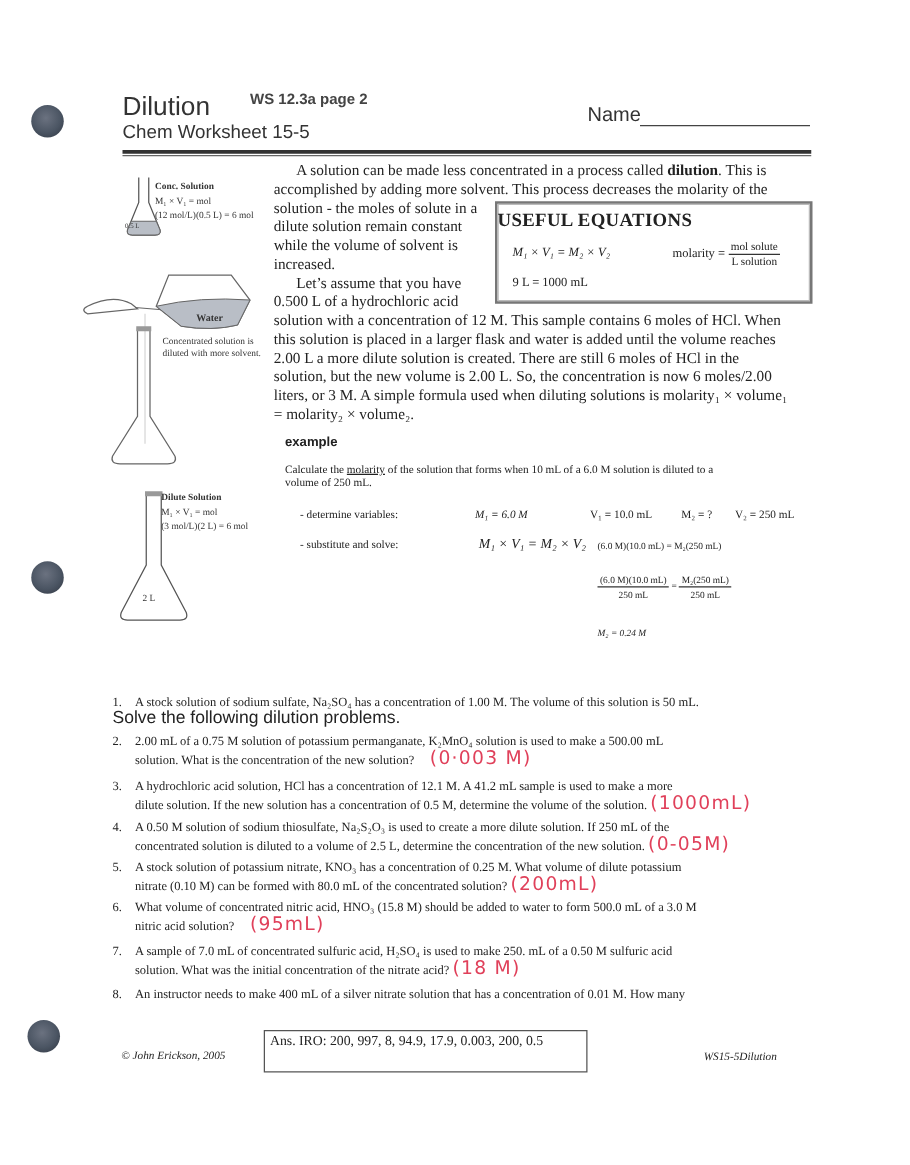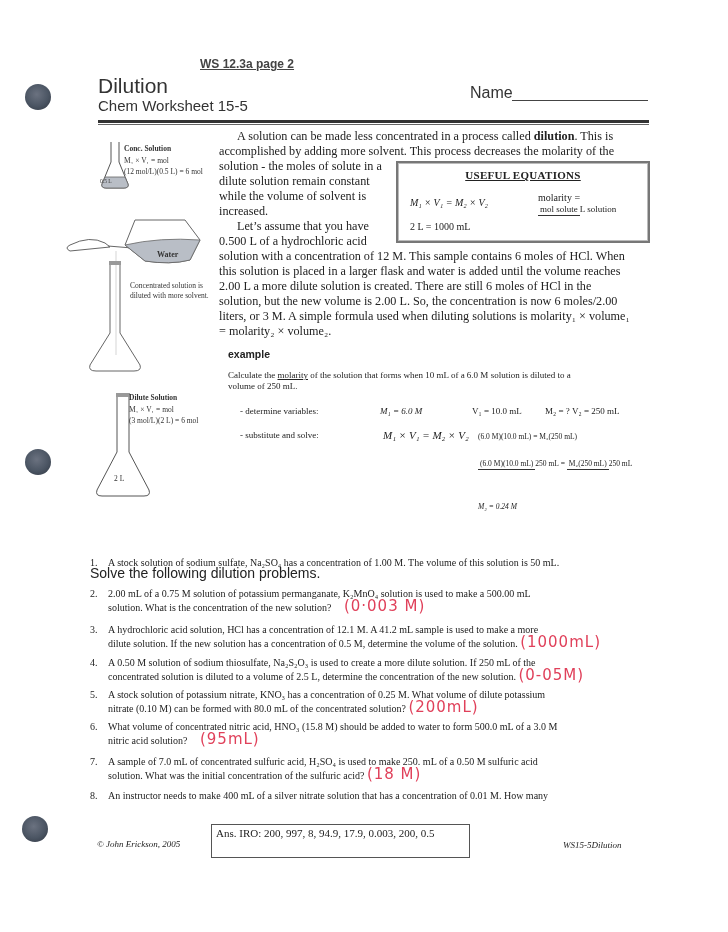--- a/index.html
+++ b/index.html
@@ -3,33 +3,33 @@
 <meta charset="utf-8">
 <style>
   html, body { margin:0; padding:0; }
   body { width:728px; height:932px; background:#fff; position:relative; overflow:hidden;
          font-family:"Liberation Serif", serif; color:#222; }
   .abs { position:absolute; }
   .sans { font-family:"Liberation Sans", sans-serif; }
   .hole { position:absolute; width:26px; height:26px; border-radius:50%;
           background:radial-gradient(circle at 45% 40%, #6b7280 0%, #4b5563 55%, #2f3540 100%); }
   .hdr-title { left:98px; top:74px; font-size:21px; color:#333; }
-  .hdr-ws { left:200px; top:57px; font-size:12px; font-weight:bold; color:#444;text-decoration:underline; }
+  .hdr-ws { left:200px; top:72px; font-size:12px; font-weight:bold; color:#444; }
   .hdr-sub { left:98px; top:97px; font-size:15px; color:#333; }
   .hdr-name { left:470px; top:84px; font-size:16px; color:#333; }
   .name-line { left:512px; top:100px; width:136px; border-bottom:1px solid #444; }
   .rule { left:98px; top:120px; width:551px; height:3px; background:#333; }
   .rule2 { left:98px; top:124px; width:551px; height:1px; background:#666; }
   .para { font-size:12.2px; line-height:15.2px; color:#222; }
   .small { font-size:7.5px; line-height:9.5px; color:#333; }
   .smb { font-weight:bold; }
   .eqbox { left:396px; top:161px; width:250px; height:78px; border:2px solid #777; box-shadow: inset 0 0 0 1px #bbb; background:#fff; }
-  .eq-title { position:absolute; left:0; width:100%; top:6px; text-align:center; font-size:11px; font-weight:bold; text-decoration:underline; letter-spacing:0.3px; }
+  .eq-title { position:absolute; left:0; width:100%; top:6px; font-size:15px; font-weight:bold; letter-spacing:0.3px; }
   .eq-row { position:absolute; font-size:10px; }
-  .frac { display:inline-flex; flex-direction:row; vertical-align:middle; font-size:9px; line-height:11px; }
+  .frac { display:inline-flex; flex-direction:column; align-items:center; vertical-align:middle; font-size:9px; line-height:11px; }
   .frac .num { border-bottom:1px solid #333; padding:0 2px; }
   .ex-title { left:228px; top:348px; font-size:10.5px; font-weight:bold; }
   .ex-text { left:228px; top:370px; width:430px; font-size:9px; line-height:11px; }
   .ex-row { font-size:9px; }
   .solve-title { left:90px; top:565px; font-size:14px; font-weight:normal; }
   .q { position:absolute; left:90px; width:570px; font-size:10px; line-height:12px; }
   .q .n { position:absolute; left:0; }
   .q .t { position:absolute; left:18px; width:560px; }
   .hand { font-family:"DejaVu Sans", sans-serif; color:#e0405a; font-size:15px; letter-spacing:1px; }
   .ansbox { left:211px; top:824px; width:259px; height:34px; border:1px solid #555; font-size:11px; line-height:15px; padding:1px 4px; box-sizing:border-box; }
@@ -63,21 +63,21 @@
 <svg class="abs" style="left:60px;top:215px;" width="160" height="160" viewBox="0 0 160 160">
   <path d="M10 30 Q30 20 45 28 L50 32 L10 36 Q4 33 10 30 Z" fill="none" stroke="#666" stroke-width="1"></path>
   <path d="M48 31 L72 33" stroke="#666" stroke-width="1"></path>
   <path d="M65 30 L75 5 L125 5 L140 25 L130 45 Q110 50 85 46 Z" fill="none" stroke="#666" stroke-width="1"></path>
   <path d="M65 30 Q100 22 140 25 L130 45 Q110 50 85 46 Z" fill="#b9bec6" stroke="#666" stroke-width="0.8"></path>
   <line x1="56" y1="36" x2="56" y2="140" stroke="#bbb" stroke-width="0.6"></line>
   <path d="M50 48 L60 48 L60 118 L80 150 Q82 156 74 156 L36 156 Q28 156 30 150 L50 118 Z" fill="none" stroke="#666" stroke-width="1"></path>
   <rect x="49" y="46" width="12" height="4" fill="#999"></rect>
 </svg>
 <div class="abs small smb" style="left:157px;top:250px;font-size:8px;">Water</div>
-<div class="abs small" style="left:130px;top:281px;width:82px;">Concentrated solution is diluted with more solvent.</div>
+<div class="abs small" style="left:130px;top:268px;width:82px;">Concentrated solution is diluted with more solvent.</div>
 
 <svg class="abs" style="left:93px;top:392px;" width="60" height="108" viewBox="0 0 60 108">
   <path d="M24 2 L24 60 L4 98 Q2 104 9 104 L51 104 Q58 104 56 98 L36 60 L36 2" fill="none" stroke="#555" stroke-width="1"></path>
   <rect x="23" y="1" width="14" height="4" fill="#999"></rect>
 </svg>
 <div class="abs small" style="left:114px;top:474px;">2 L</div>
 <div class="abs small smb" style="left:129px;top:393px;">Dilute Solution</div>
 <div class="abs small" style="left:129px;top:405px;">M₁ × V₁ = mol</div>
 <div class="abs small" style="left:129px;top:416px;">(3 mol/L)(2 L) = 6 mol</div>
 
@@ -99,30 +99,30 @@
 <div class="abs eqbox">
   <div class="eq-title">USEFUL EQUATIONS</div>
   <div class="eq-row" style="left:12px;top:34px;font-style:italic;">M₁ × V₁ = M₂ × V₂</div>
   <div class="eq-row" style="left:140px;top:29px;">
     <span>molarity =</span>
     <span class="frac">
         <span class="num">mol solute</span>
         <span>L solution</span>
       </span>
   </div>
-  <div class="eq-row" style="left:12px;top:58px;">2 L = 1000 mL</div>
+  <div class="eq-row" style="left:12px;top:58px;">9 L = 1000 mL</div>
 </div>
 
 <div class="abs ex-title sans">example</div>
 <div class="abs ex-text"><span>Calculate the </span><u>molarity</u><span> of the solution that forms when 10 mL of a 6.0 M solution is diluted to a</span><br><span>volume of 250 mL.</span></div>
 <div class="abs ex-row" style="left:240px;top:406px;">- determine variables:</div>
 <div class="abs ex-row" style="left:380px;top:406px;font-style:italic;">M₁ = 6.0 M</div>
 <div class="abs ex-row" style="left:472px;top:406px;">V₁ = 10.0 mL</div>
 <div class="abs ex-row" style="left:545px;top:406px;">M₂ = ?</div>
-<div class="abs ex-row" style="left:572px;top:406px;">V₂ = 250 mL</div>
+<div class="abs ex-row" style="left:588px;top:406px;">V₂ = 250 mL</div>
 <div class="abs ex-row" style="left:240px;top:430px;">- substitute and solve:</div>
 <div class="abs ex-row" style="left:383px;top:429px;font-size:11px;font-style:italic;">M₁ × V₁ = M₂ × V₂</div>
 <div class="abs ex-row" style="left:478px;top:432px;font-size:7.5px;">(6.0 M)(10.0 mL) = M₂(250 mL)</div>
 <div class="abs ex-row" style="left:478px;top:458px;font-size:7.5px;">
   <span class="frac" style="font-size:7.5px;">
       <span class="num">(6.0 M)(10.0 mL)</span>
       <span>250 mL</span>
     </span>
   <span> = </span>
   <span class="frac" style="font-size:7.5px;">
@@ -172,21 +172,21 @@
   <span class="n">6.</span>
   <div class="t">
       <div>What volume of concentrated nitric acid, HNO₃ (15.8 M) should be added to water to form 500.0 mL of a 3.0 M</div>
       <div><span>nitric acid solution?</span> &nbsp;&nbsp;&nbsp;&nbsp;<span class="hand">(95mL)</span></div>
     </div>
 </div>
 <div class="q" style="top:756px;">
   <span class="n">7.</span>
   <div class="t">
       <div>A sample of 7.0 mL of concentrated sulfuric acid, H₂SO₄ is used to make 250. mL of a 0.50 M sulfuric acid</div>
-      <div><span>solution. What was the initial concentration of the sulfuric acid?</span> <span class="hand">(18 M)</span></div>
+      <div><span>solution. What was the initial concentration of the nitrate acid?</span> <span class="hand">(18 M)</span></div>
     </div>
 </div>
 <div class="q" style="top:790px;">
   <span class="n">8.</span>
   <div class="t">
       <div>An instructor needs to make 400 mL of a silver nitrate solution that has a concentration of 0.01 M. How many</div>
     </div>
 </div>
 
 <div class="abs copy">© John Erickson, 2005</div>

